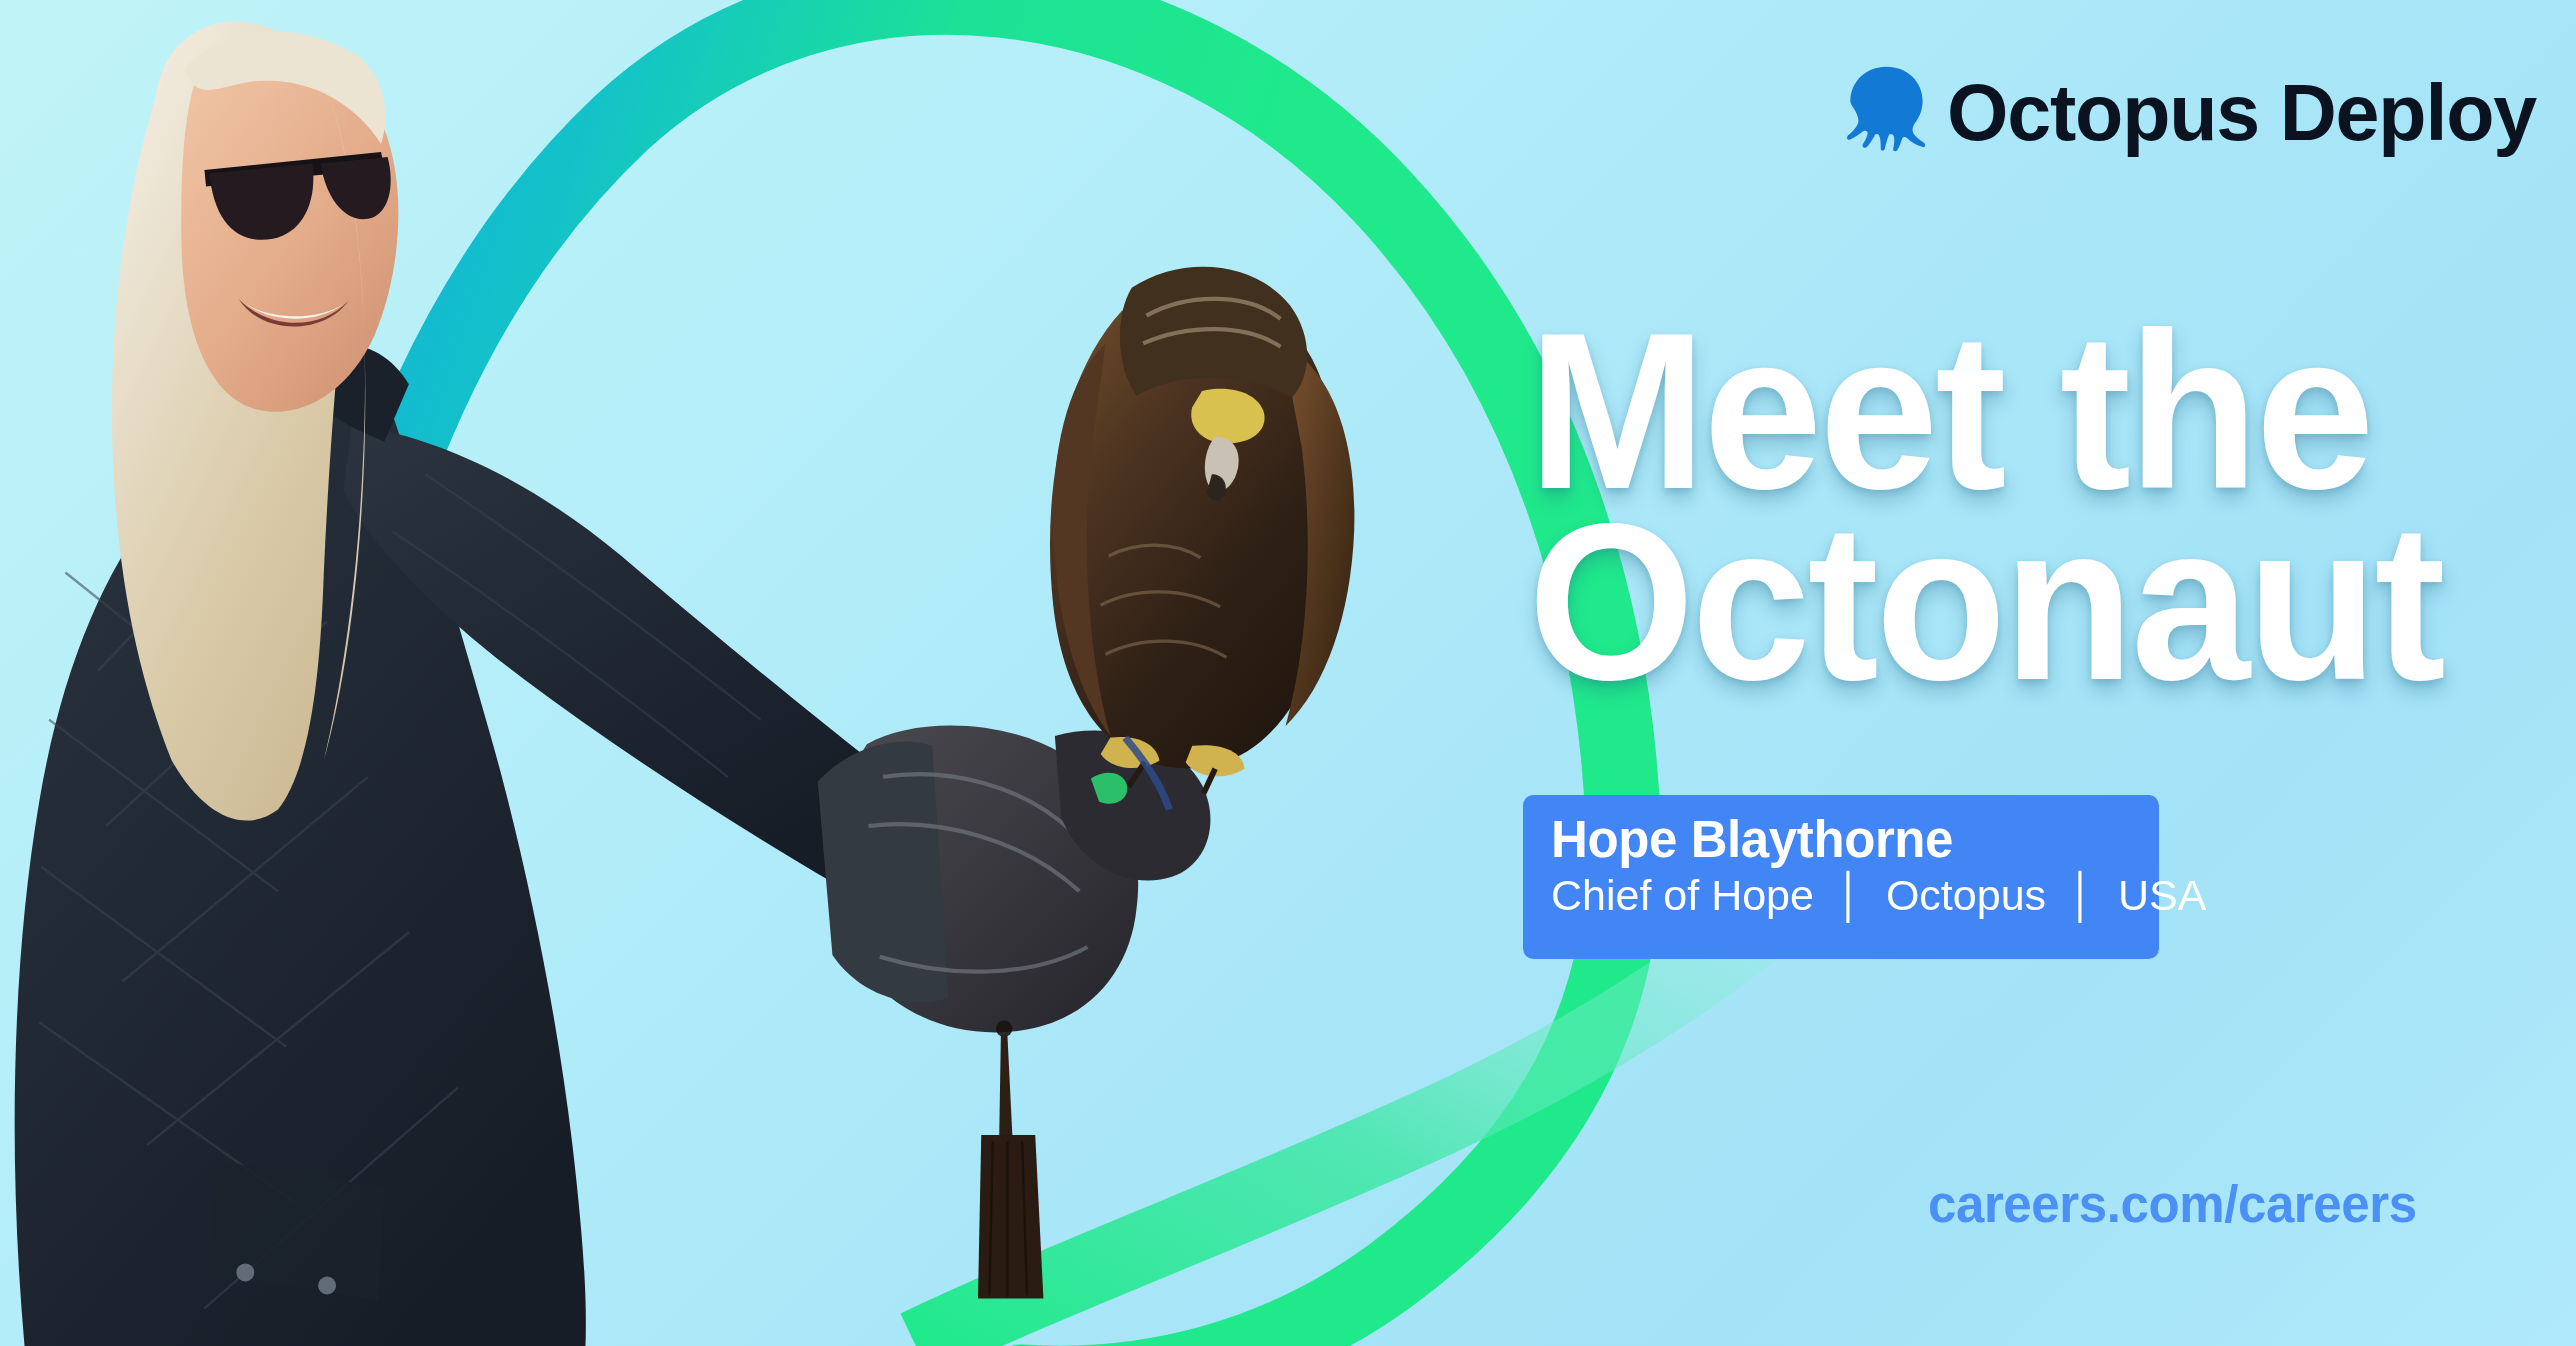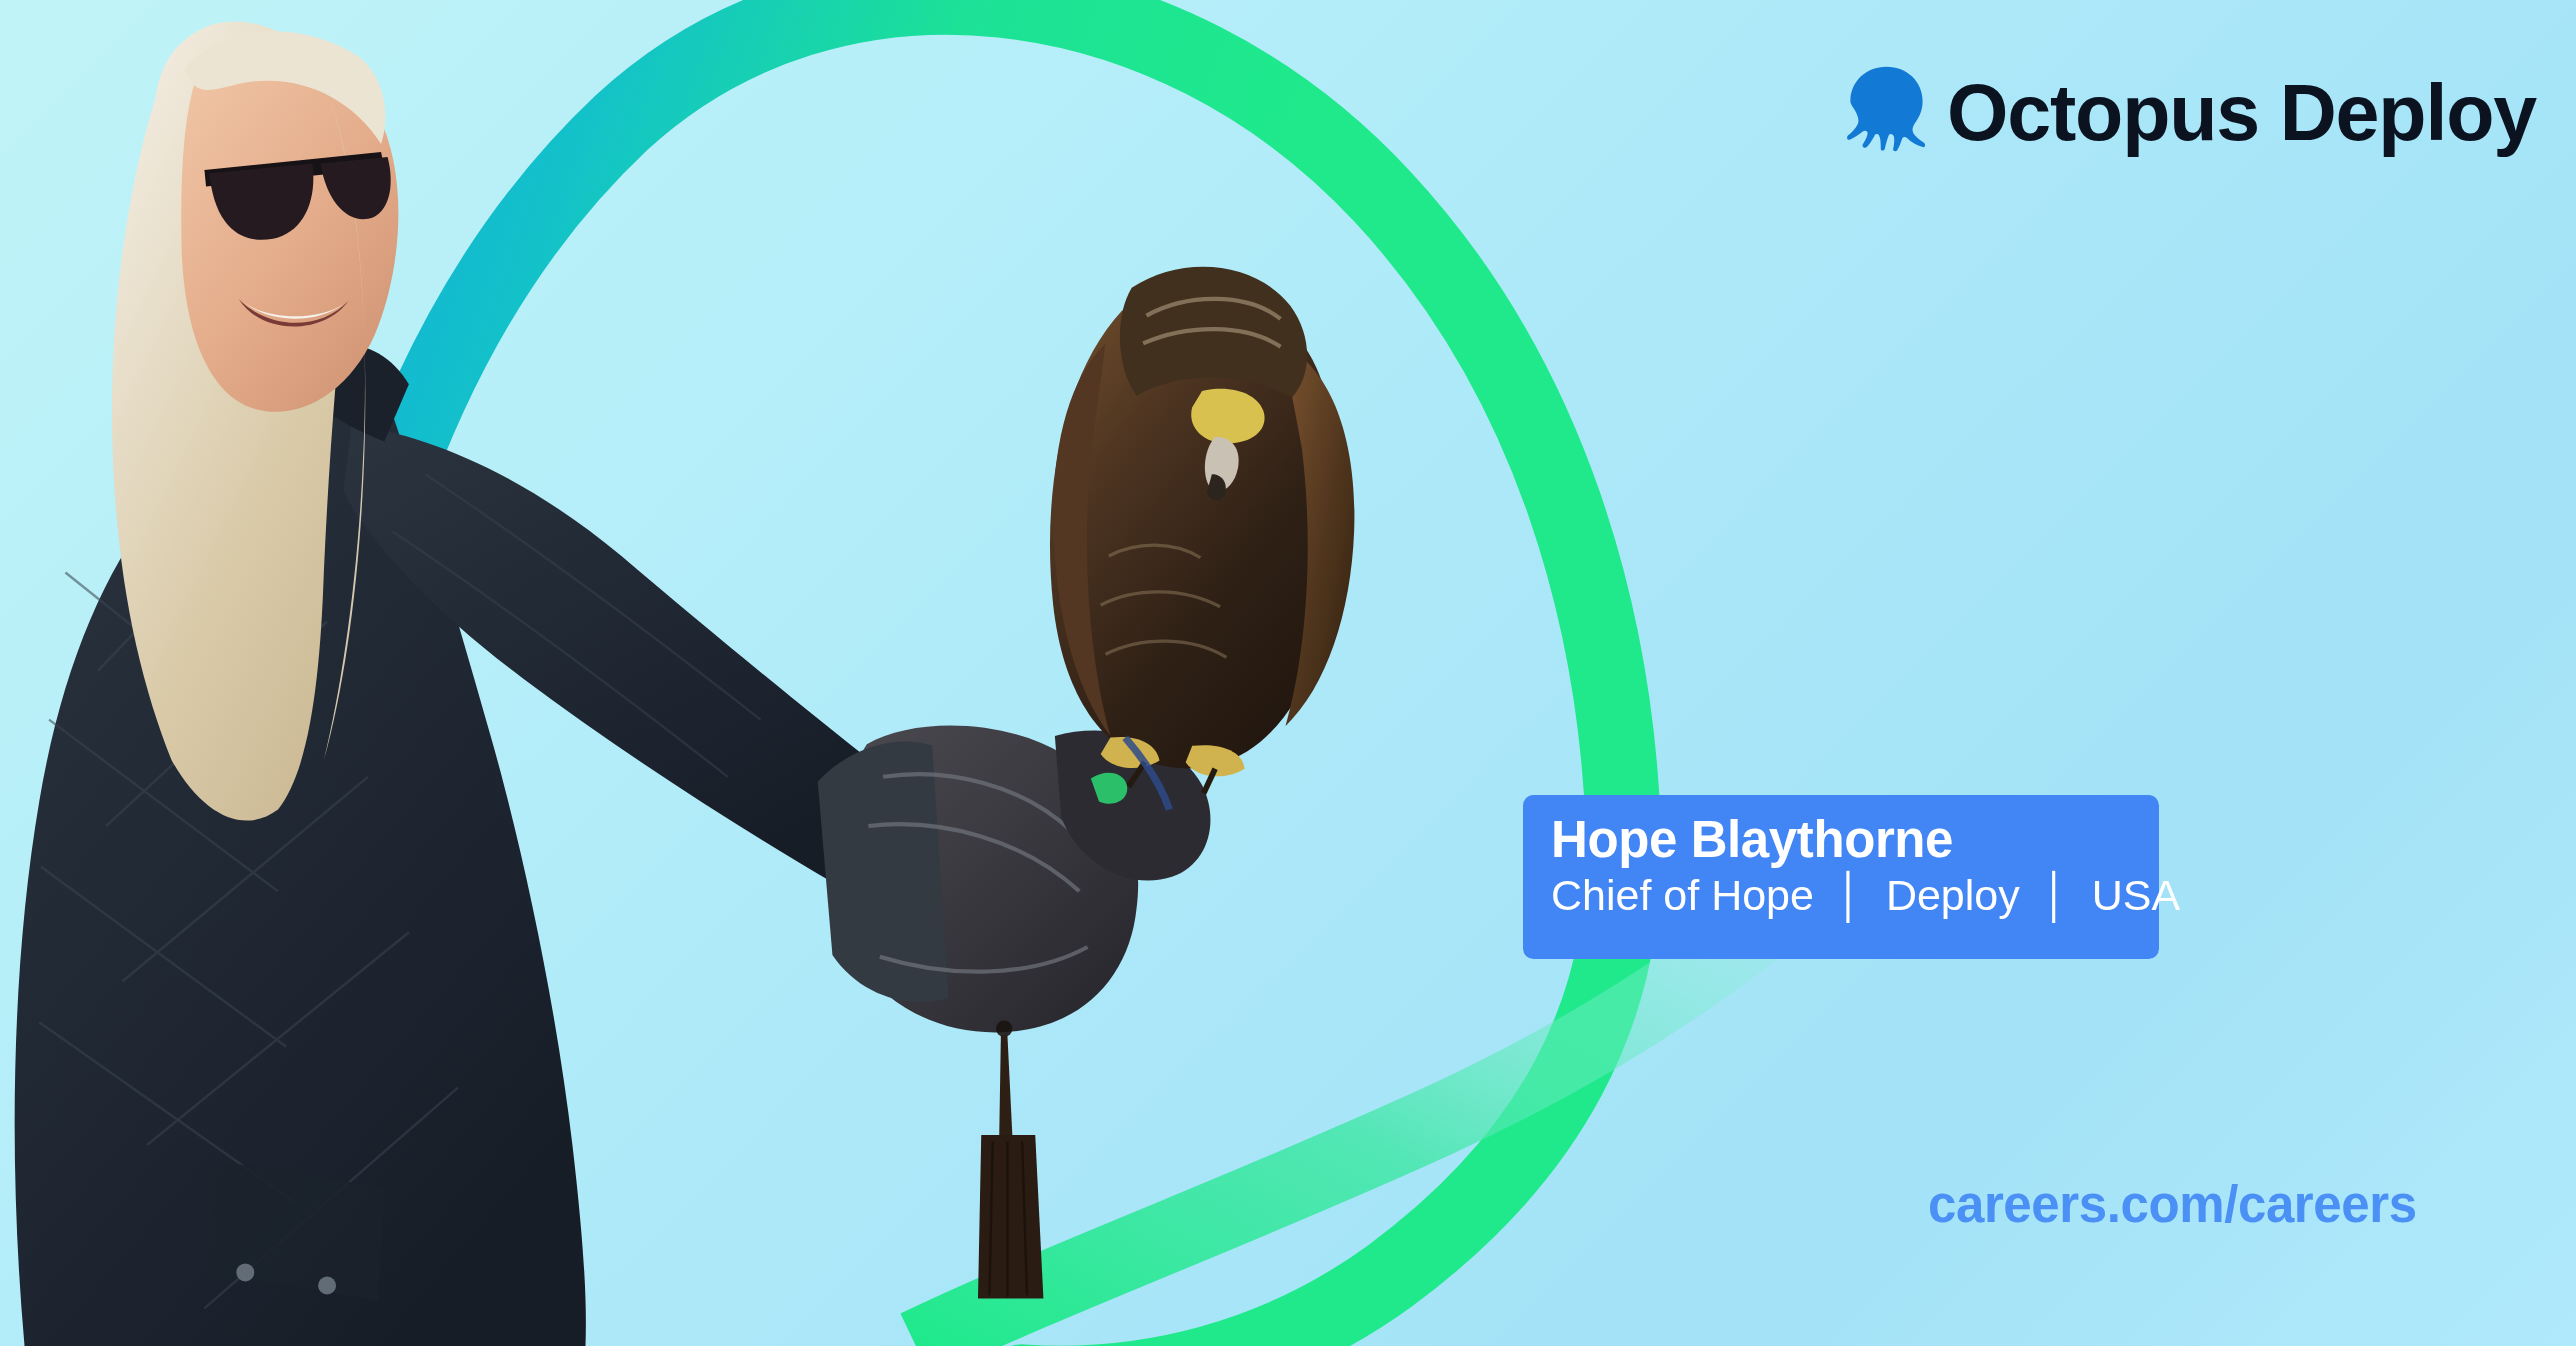--- a/index.html
+++ b/index.html
@@ -370,27 +370,31 @@
                C 14 85 8 89 3 91
                C 0 92 -1 88 1 86
                C 6 82 11 77 13 72
                C 15 67 13 62 10 56
                C 6 50 4 47 4 44
                C 4 20 23 2 48 2 Z"></path>
     </svg>
     <div class="wordmark">Octopus Deploy</div>
   </div>
 
+  <div class="headline">
+    <span class="line">Meet the</span>
+    <span class="line">Octonaut</span>
+  </div>
 
   <div class="badge">
     <div class="name">Hope Blaythorne</div>
     <div class="role">
       <span>Chief of Hope</span>
       <span class="sep">│</span>
-      <span>Deploy</span>
+      <span>Octopus</span>
       <span class="sep">│</span>
       <span>USA</span>
     </div>
   </div>
 
   <div class="careers">careers.com/careers</div>
 
 </div>
 
 

